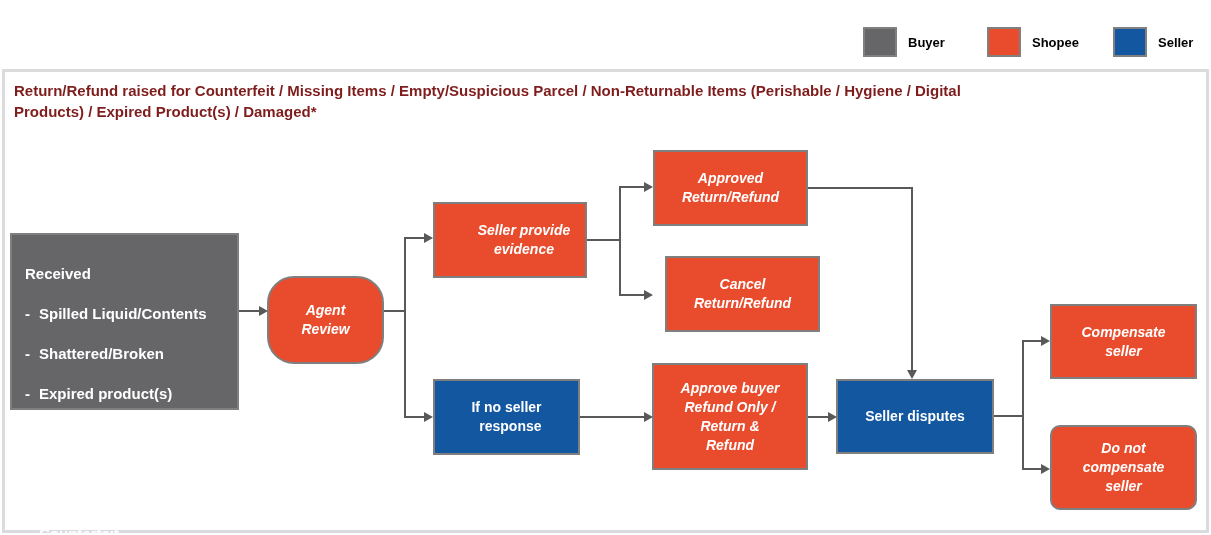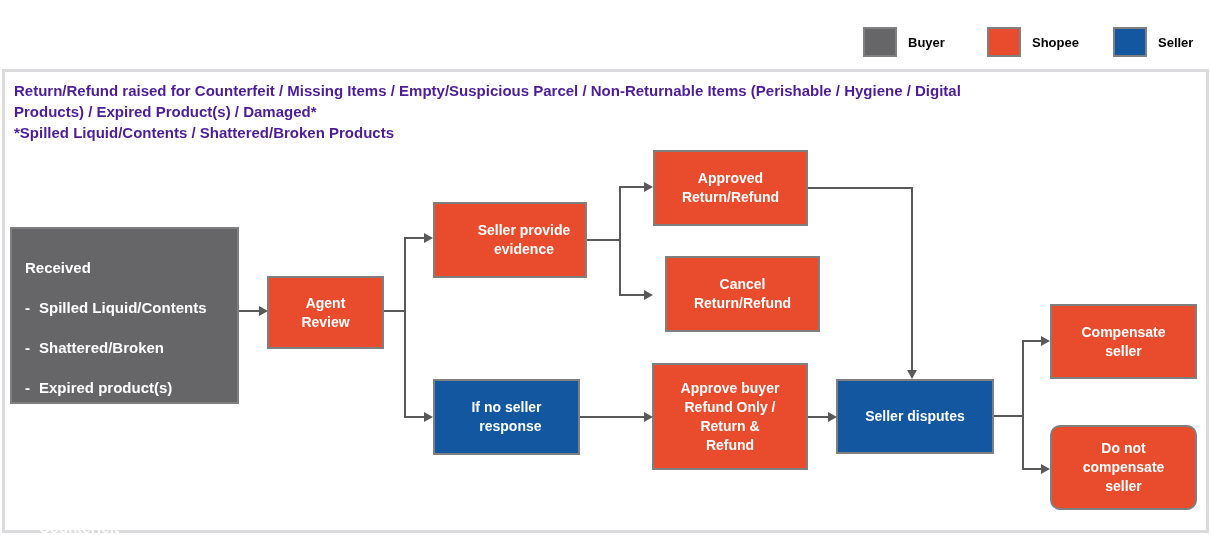--- a/index.html
+++ b/index.html
@@ -14,37 +14,37 @@
   .swatch.orange { background:#E84C2D; }
   .swatch.blue { background:#12579F; }
   .legend-label { margin-left:11px; font-size:13px; font-weight:bold; color:#000; }
 
   
   #frame { position:absolute; left:2px; top:69px; width:1207px; height:464px;
     border:3px solid #DBDBDE; background:#fff; }
 
   
   #title { position:absolute; left:14px; top:80px; width:1185px;
-    font-size:15px; font-weight:bold; color:#4c1d95; line-height:21px; }
+    font-size:15px; font-weight:bold; color:#7f1d1d; line-height:21px; }
 
   
   .box { position:absolute; border:2px solid #7F7F7F; color:#fff; font-weight:bold;
     font-size:14px; line-height:19px; display:flex; align-items:center; justify-content:center;
     text-align:center; white-space:pre-line; }
-  .box.orange { background:#E84C2D; }
+  .box.orange { background:#E84C2D;font-style:italic; }
   .box.blue { background:#12579F; }
   .box.gray { background:#666669; }
 
-  #box-received { left:10px; top:227px; width:229px; height:177px;
+  #box-received { left:10px; top:233px; width:229px; height:177px;
     display:block; text-align:left; padding:9px 6px 6px 13px; font-size:15px; line-height:20px; }
   .recv-row { display:flex; }
   .recv-dash { width:14px; flex:none; }
   .recv-text { white-space:pre-line; }
 
-  #box-agent      { left:267px;  top:276px; width:117px; height:73px; }
+  #box-agent      { left:267px;  top:276px; width:117px; height:88px;border-radius:27px; }
   #box-evidence   { left:433px;  top:202px; width:154px; height:76px;padding-left:28px; }
   #box-approved   { left:653px;  top:150px; width:155px; height:76px; }
   #box-cancel     { left:653px;  top:256px; width:155px; height:76px;margin-left:12px; }
   #box-noresp     { left:433px;  top:379px; width:147px; height:76px;text-align:right; }
   #box-approvebuy { left:652px;  top:363px; width:156px; height:107px;text-align:center; }
   #box-disputes   { left:836px;  top:379px; width:158px; height:75px; }
   #box-comp       { left:1050px; top:304px; width:147px; height:75px; }
   #box-nocomp     { left:1050px; top:425px; width:147px; height:85px;border-radius:10px; }
 
   
@@ -73,21 +73,20 @@
   <div class="legend-item" style="left:1095px">
     <span class="swatch blue"></span>
     <span class="legend-label">Seller</span>
   </div>
 
   <div id="frame"></div>
 
   <div id="title">
     <div>Return/Refund raised for Counterfeit / Missing Items / Empty/Suspicious Parcel / Non-Returnable Items (Perishable / Hygiene / Digital</div>
     <div>Products) / Expired Product(s) / Damaged*</div>
-    <div>*Spilled Liquid/Contents / Shattered/Broken Products</div>
   </div>
 
   <div class="box gray" id="box-received">
     <div>Received</div>
     <div class="recv-row">
       <span class="recv-dash">-</span>
       <span class="recv-text">Spilled Liquid/Contents</span>
     </div>
     <div class="recv-row">
       <span class="recv-dash">-</span>

